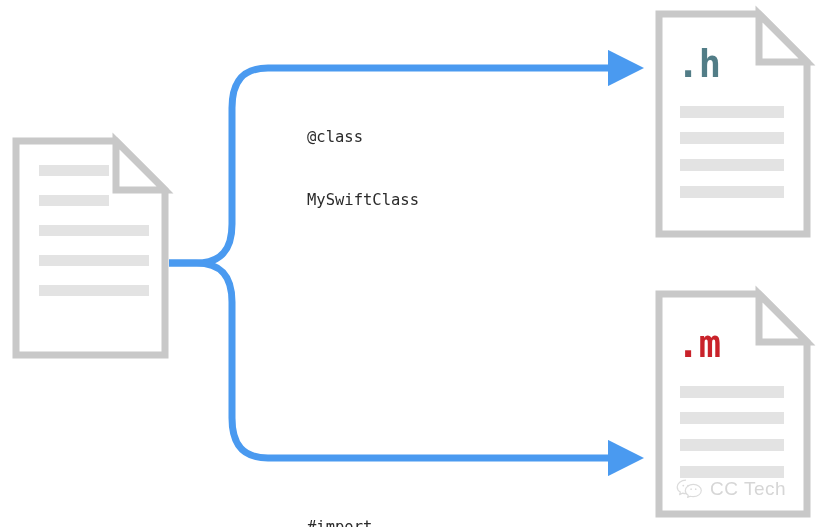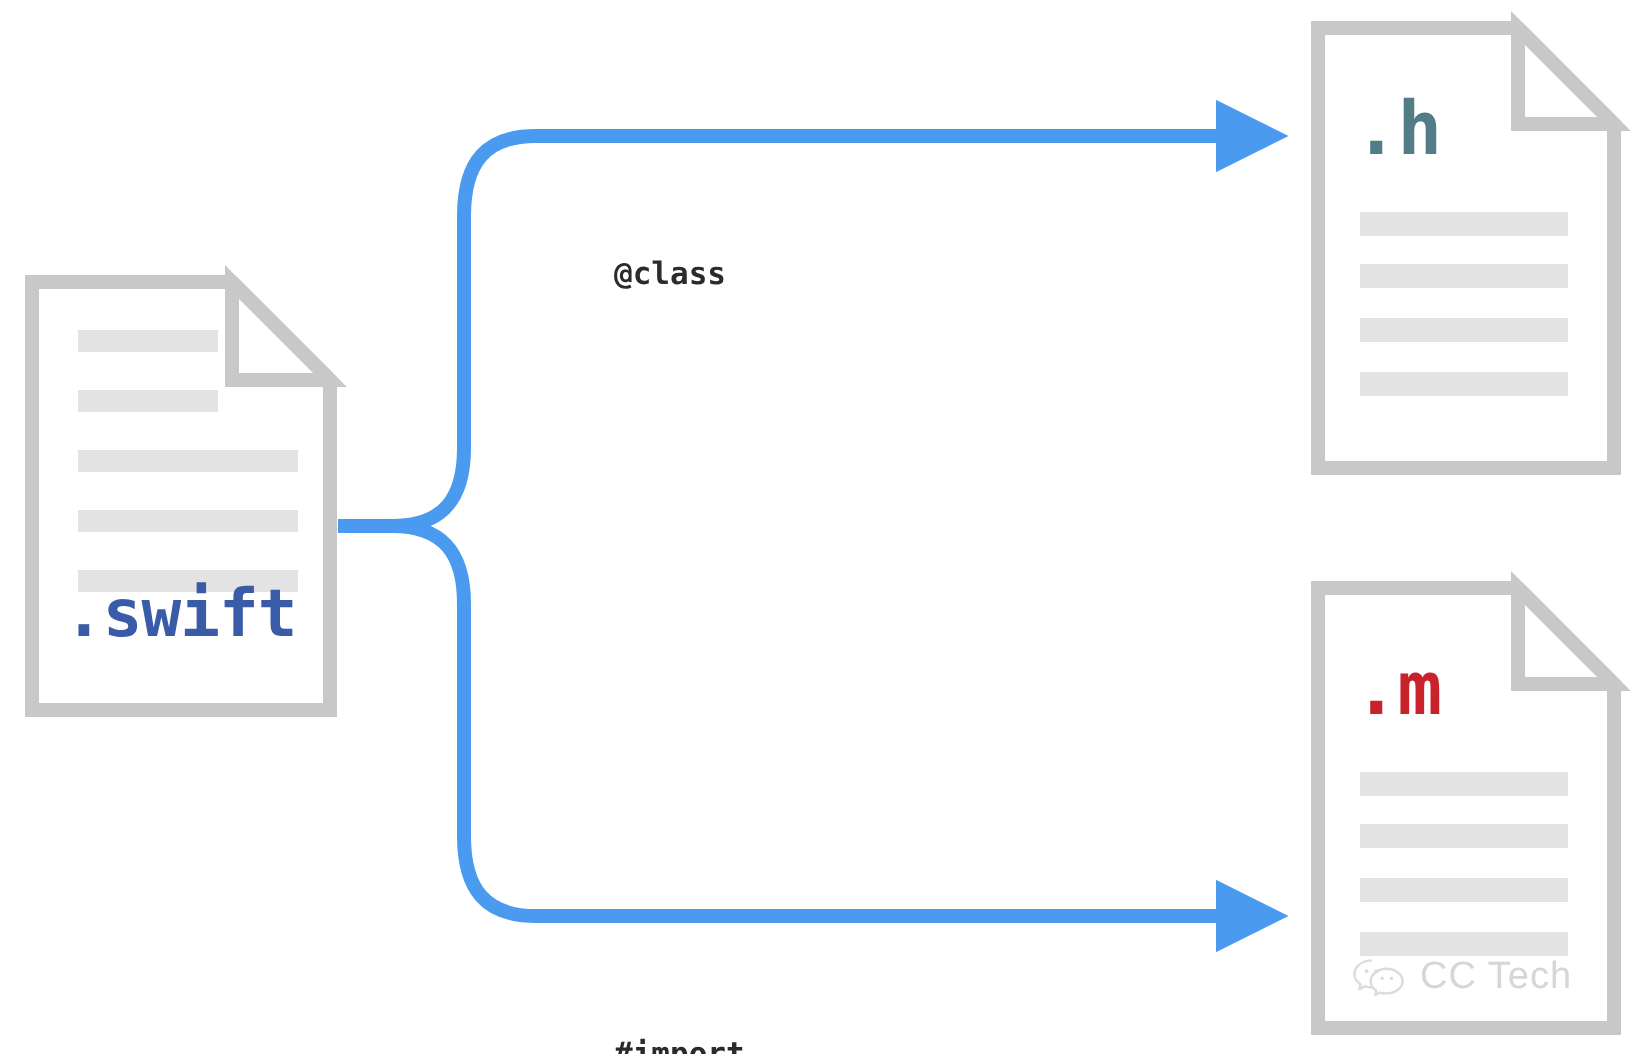--- a/index.html
+++ b/index.html
@@ -76,21 +76,21 @@
   .arrow-label {
     position: absolute;
     font-family: "DejaVu Sans Mono", "Liberation Mono", monospace;
     font-size: 15.5px;
     line-height: 21px;
     color: #2b2b2b;
     white-space: pre;
   }
   #label-class  { left: 307px; top: 85px; }
   #label-import { left: 307px; top: 475px; }
-  .arrow-label .lbl-line { display: block; font-weight: bold; }
+  .arrow-label .lbl-line { display: block; }
 
   
   #watermark {
     position: absolute;
     left: 676px;
     top: 478px;
     display: flex;
     align-items: flex-start;
     gap: 6px;
     opacity: 0.9;
@@ -115,21 +115,20 @@
       <path d="M4 4 H104 L153 53 V218 H4 Z" fill="#ffffff" stroke="#c8c8c8" stroke-width="7" stroke-linejoin="miter"></path>
 
       <path d="M104 4 L153 53 H104 Z" fill="#ffffff" stroke="#c8c8c8" stroke-width="7" stroke-linejoin="miter"></path>
 
       <rect x="27" y="28" width="70" height="11" fill="#e3e3e3"></rect>
       <rect x="27" y="58" width="70" height="11" fill="#e3e3e3"></rect>
       <rect x="27" y="88" width="110" height="11" fill="#e3e3e3"></rect>
       <rect x="27" y="118" width="110" height="11" fill="#e3e3e3"></rect>
       <rect x="27" y="148" width="110" height="11" fill="#e3e3e3"></rect>
     </svg>
-    <span class="doc-ext">.swift</span>
   </div>
 
   <div class="doc" id="doc-h">
     <svg width="156" height="228" viewBox="0 0 156 228" aria-hidden="true">
       <path d="M4 4 H104 L152 52 V224 H4 Z" fill="#ffffff" stroke="#c8c8c8" stroke-width="7" stroke-linejoin="miter"></path>
       <path d="M104 4 L152 52 H104 Z" fill="#ffffff" stroke="#c8c8c8" stroke-width="7" stroke-linejoin="miter"></path>
       <rect x="25" y="96" width="104" height="12" fill="#e3e3e3"></rect>
       <rect x="25" y="122" width="104" height="12" fill="#e3e3e3"></rect>
       <rect x="25" y="149" width="104" height="12" fill="#e3e3e3"></rect>
       <rect x="25" y="176" width="104" height="12" fill="#e3e3e3"></rect>
@@ -156,20 +155,21 @@
       </marker>
     </defs>
 
     <path d="M169 263 H196 C222 263 232 249 232 224 V108 C232 81 243 68 268 68 H612" fill="none" stroke="#4a9af0" stroke-width="7" stroke-linecap="butt" marker-end="url(#ah)"></path>
 
     <path d="M169 263 H196 C222 263 232 277 232 302 V418 C232 445 243 458 268 458 H612" fill="none" stroke="#4a9af0" stroke-width="7" stroke-linecap="butt" marker-end="url(#ah)"></path>
   </svg>
 
   <div class="arrow-label" id="label-class">
     <span class="lbl-line">@class</span>
+    <span class="lbl-line">MySwiftClass</span>
   </div>
 
   <div class="arrow-label" id="label-import">
     <span class="lbl-line">#import</span>
     
   </div>
 
   <div id="watermark">
     <svg class="wm-logo" width="28" height="22" viewBox="0 0 28 22" aria-hidden="true">
 

